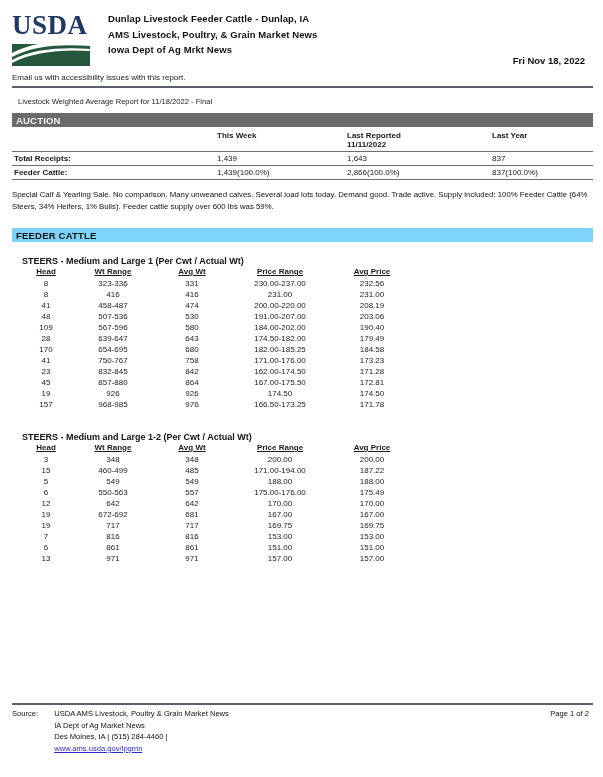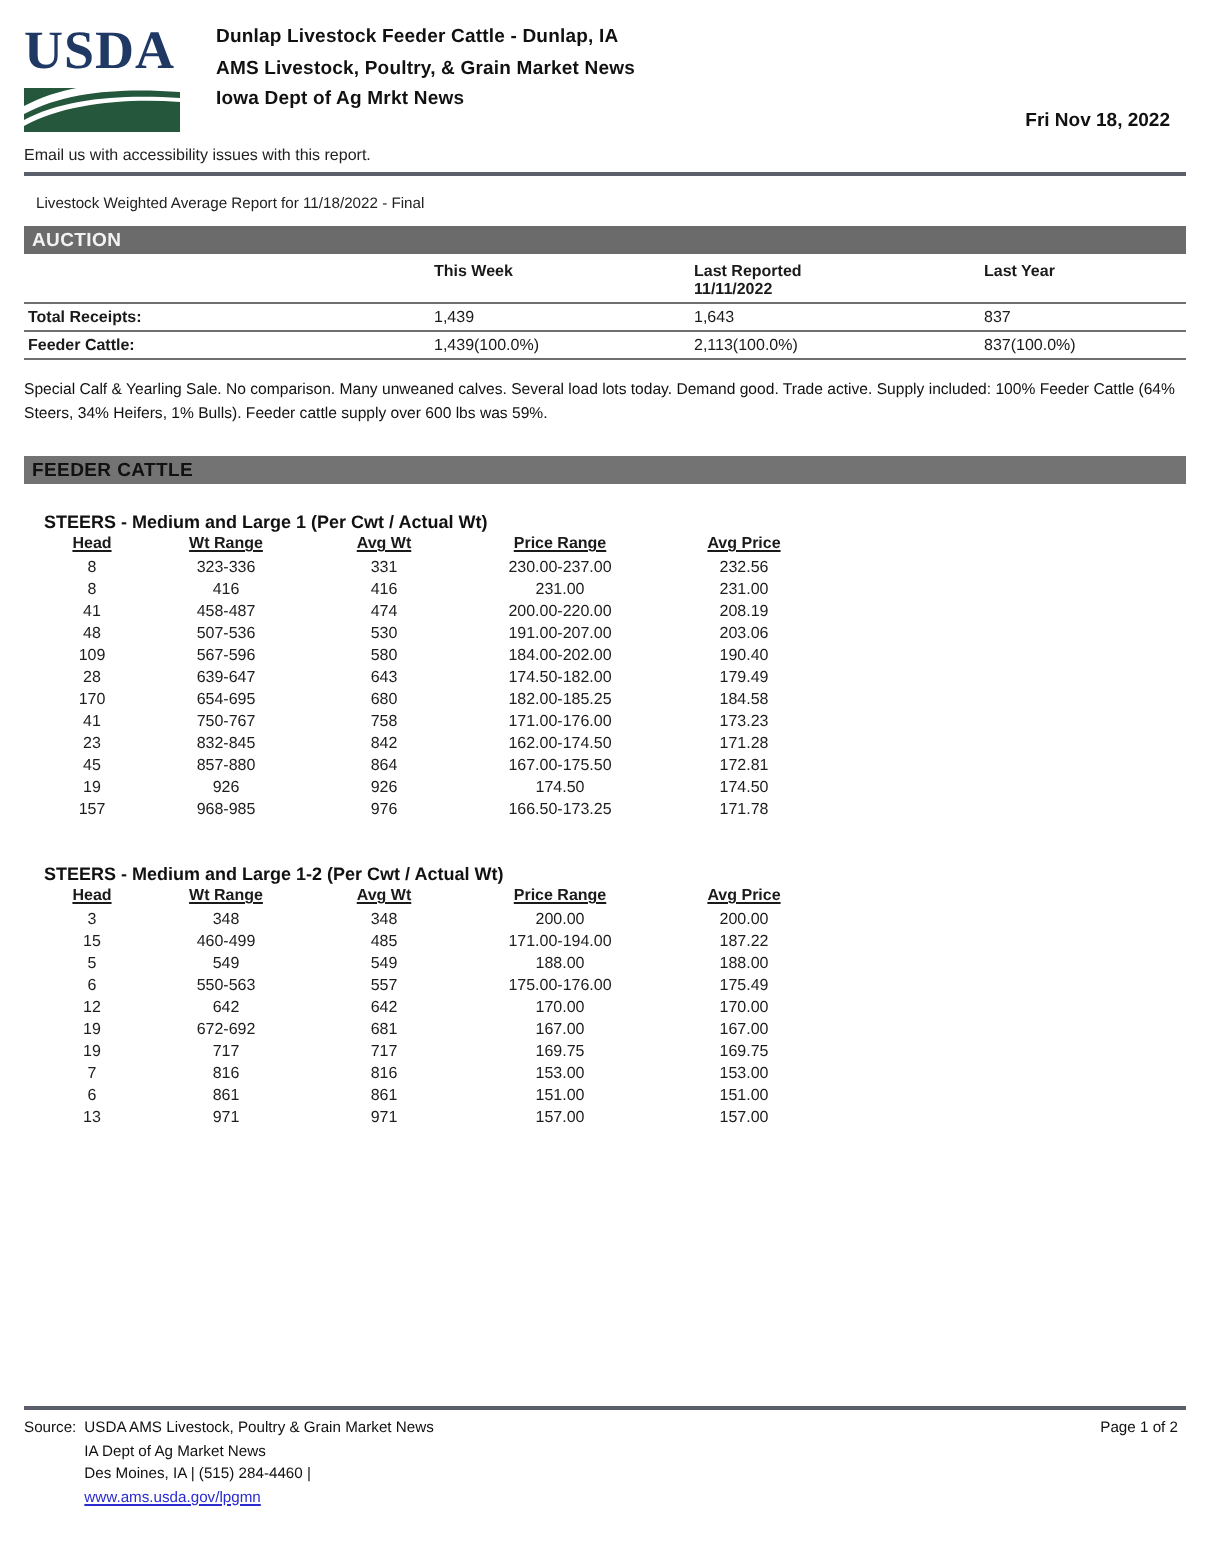--- a/index.html
+++ b/index.html
@@ -84,21 +84,21 @@
     margin: 0 10px 0 12px;
     padding: 2px 0 2px 4px;
     font-size: 9.5px;
     font-weight: bold;
     color: #0f0f0f;
     letter-spacing: 0.2px;
     height: 14px;
     line-height: 11px;
   }
   .bar.dark { background: #6b6b6b; color: #f2f2f2; }
-  .bar.light { background: #737373; color: #111; }
+  .bar.light { background: #7dd3fc; color: #111; }
 
   
   .auction {
     margin: 0 10px 0 12px;
     width: 581px;
     border-collapse: collapse;
     font-size: 8px;
   }
   .auction td, .auction th {
     padding: 2px 0 2px 0;
@@ -175,21 +175,21 @@
     left: 12px;
     right: 10px;
     top: 708px;
     font-size: 7.6px;
     line-height: 11.6px;
     color: #111;
     display: flex;
     justify-content: space-between;
     align-items: flex-start;
   }
-  .src-block { display: flex; }
+  .src-block { display: flex; gap: 12px; }
   .src-label { font-weight: normal; padding-right: 4px; }
   .src-lines a, .src-lines .link {
     color: #2a2ad0;
     text-decoration: underline;
   }
   .src-lines div { white-space: nowrap; }
   .pageno { font-size: 7.6px; white-space: nowrap; padding-right: 4px; padding-left: 42px; }
 </style>
 </head>
 <body>
@@ -236,21 +236,21 @@
       </tr>
       <tr class="sep">
         <td class="c-label rowlabel">Total Receipts:</td>
         <td class="c-week">1,439</td>
         <td class="c-last">1,643</td>
         <td class="c-year">837</td>
       </tr>
       <tr class="lastrow">
         <td class="c-label rowlabel">Feeder Cattle:</td>
         <td class="c-week">1,439(100.0%)</td>
-        <td class="c-last">2,113(100.0%)</td>
+        <td class="c-last">2,866(100.0%)</td>
         <td class="c-year">837(100.0%)</td>
       </tr>
     </tbody>
   </table>
 
   <div class="narrative">Special Calf &amp; Yearling Sale.  No comparison.  Many unweaned calves.  Several load lots today.  Demand good.  Trade active.  Supply included: 100% Feeder Cattle (64% Steers, 34% Heifers, 1% Bulls). Feeder cattle supply over 600 lbs was 59%.</div>
 
   <div style="height:16px"></div>
   <div class="bar light">FEEDER CATTLE</div>
 

